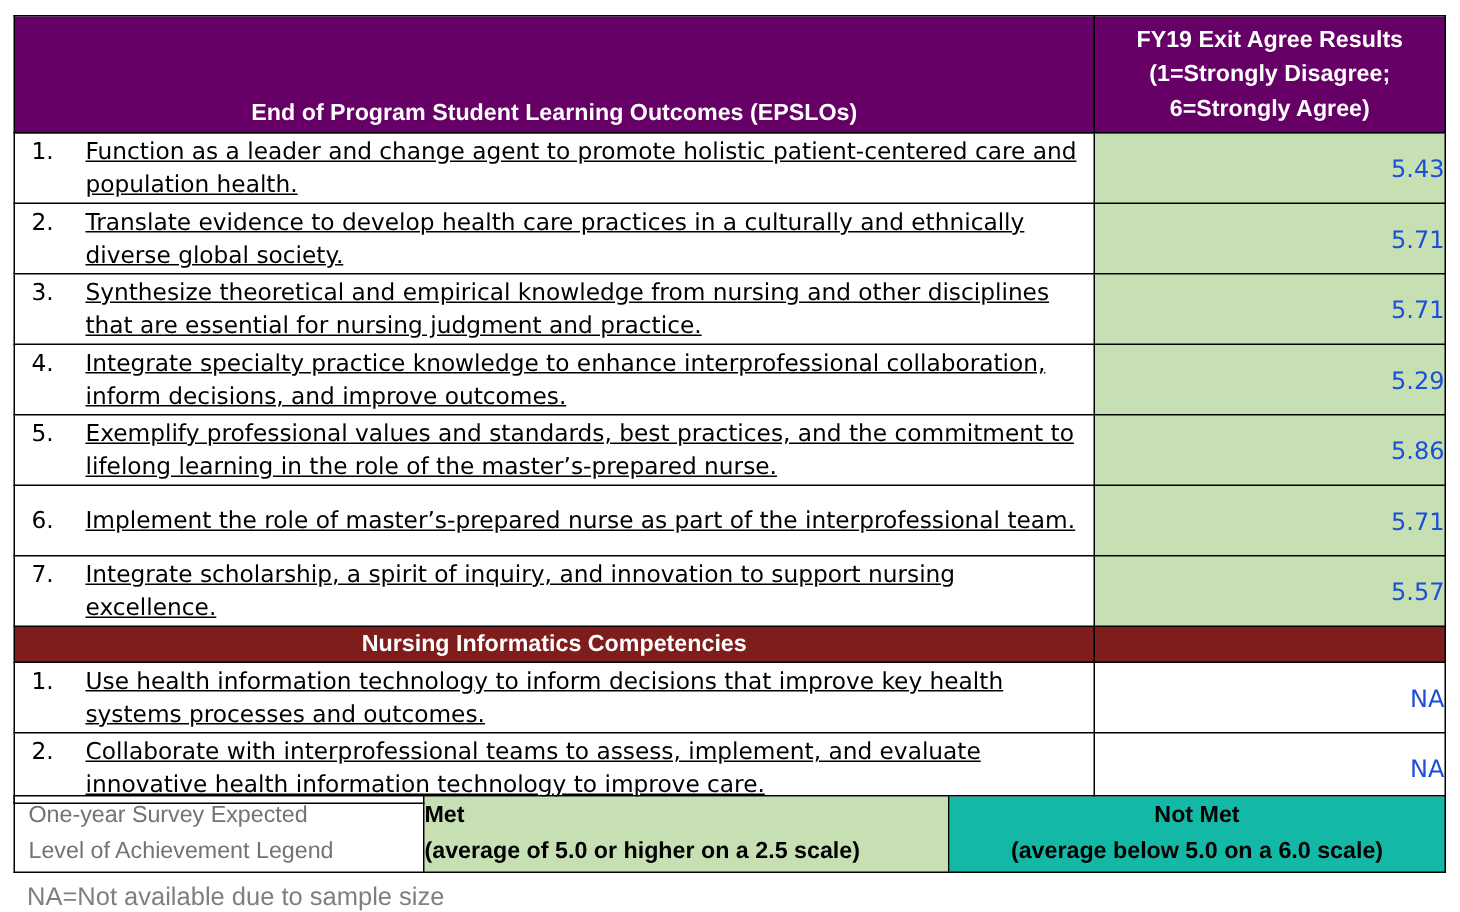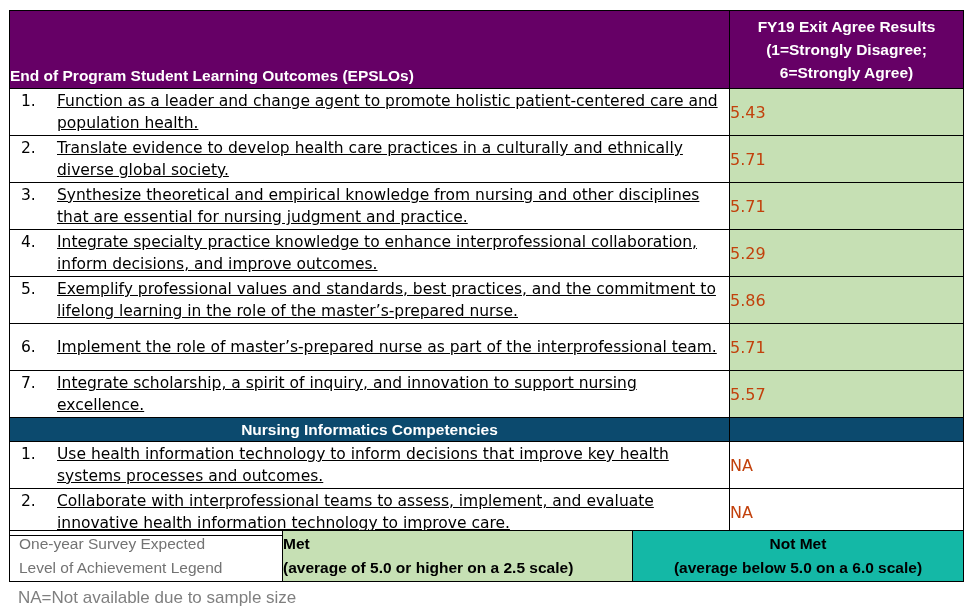--- a/index.html
+++ b/index.html
@@ -1,30 +1,30 @@
 <!DOCTYPE html>
 <html><head>
 <meta charset="utf-8">
 <style>
   html, body { margin: 0; padding: 0; background: #ffffff; }
   body { width: 973px; height: 608px; position: relative; overflow: hidden; font-family: "DejaVu Sans", sans-serif; }
   .tbl { position: absolute; left: 9px; top: 10px; width: 954px; border-collapse: collapse; table-layout: fixed; }
   .tbl td { border: 1px solid #000; padding: 0; vertical-align: middle; }
   .hdr td { background: #660066; color: #ffffff; font-family: "Liberation Sans", sans-serif; font-weight: bold; font-size: 15.5px; }
-  .hdr-left { height: 74px; vertical-align: bottom !important; padding-bottom: 3px !important; }
+  .hdr-left { height: 74px; text-align: center; vertical-align: bottom !important; padding-bottom: 3px !important; }
   .hdr-right { text-align: center; line-height: 23px; }
   .row td { height: 46px; }
   .outcome { font-size: 15.5px; line-height: 22px; color: #000; }
   .outcome-inner { display: flex; padding-left: 11px; padding-right: 6px; }
   .num { width: 36px; flex: 0 0 36px; }
   .txt { flex: 1; text-decoration: underline; }
-  .score { text-align: left; font-size: 16px; color: #c2410c; }
+  .score { text-align: right; font-size: 16px; color: #1d4ed8; }
   .green { background: #c6e0b4; }
   .white { background: #ffffff; }
-  .section td { background: #0c4a6e; color: #fff; font-family: "Liberation Sans", sans-serif; font-weight: bold; font-size: 15.5px; height: 23px; text-align: center; }
+  .section td { background: #7f1d1d; color: #fff; font-family: "Liberation Sans", sans-serif; font-weight: bold; font-size: 15.5px; height: 23px; text-align: center; }
   .legend { position: absolute; left: 9px; top: 530px; width: 954px; border-collapse: collapse; table-layout: fixed; }
   .legend td { border: 1px solid #000; padding: 0; height: 50px; font-family: "Liberation Sans", sans-serif; font-size: 15.5px; line-height: 24px; }
   .leg-label { padding-left: 9px !important; color: #737373; }
   .leg-met { background: #c6e0b4; text-align: left; font-weight: bold; }
   .leg-notmet { background: #14b8a6; text-align: center; font-weight: bold; margin-left: 28px; }
   .footnote { position: absolute; left: 18px; top: 588px; font-family: "Liberation Sans", sans-serif; font-size: 17px; color: #7f7f7f; }
 </style>
 </head>
 <body>
 

